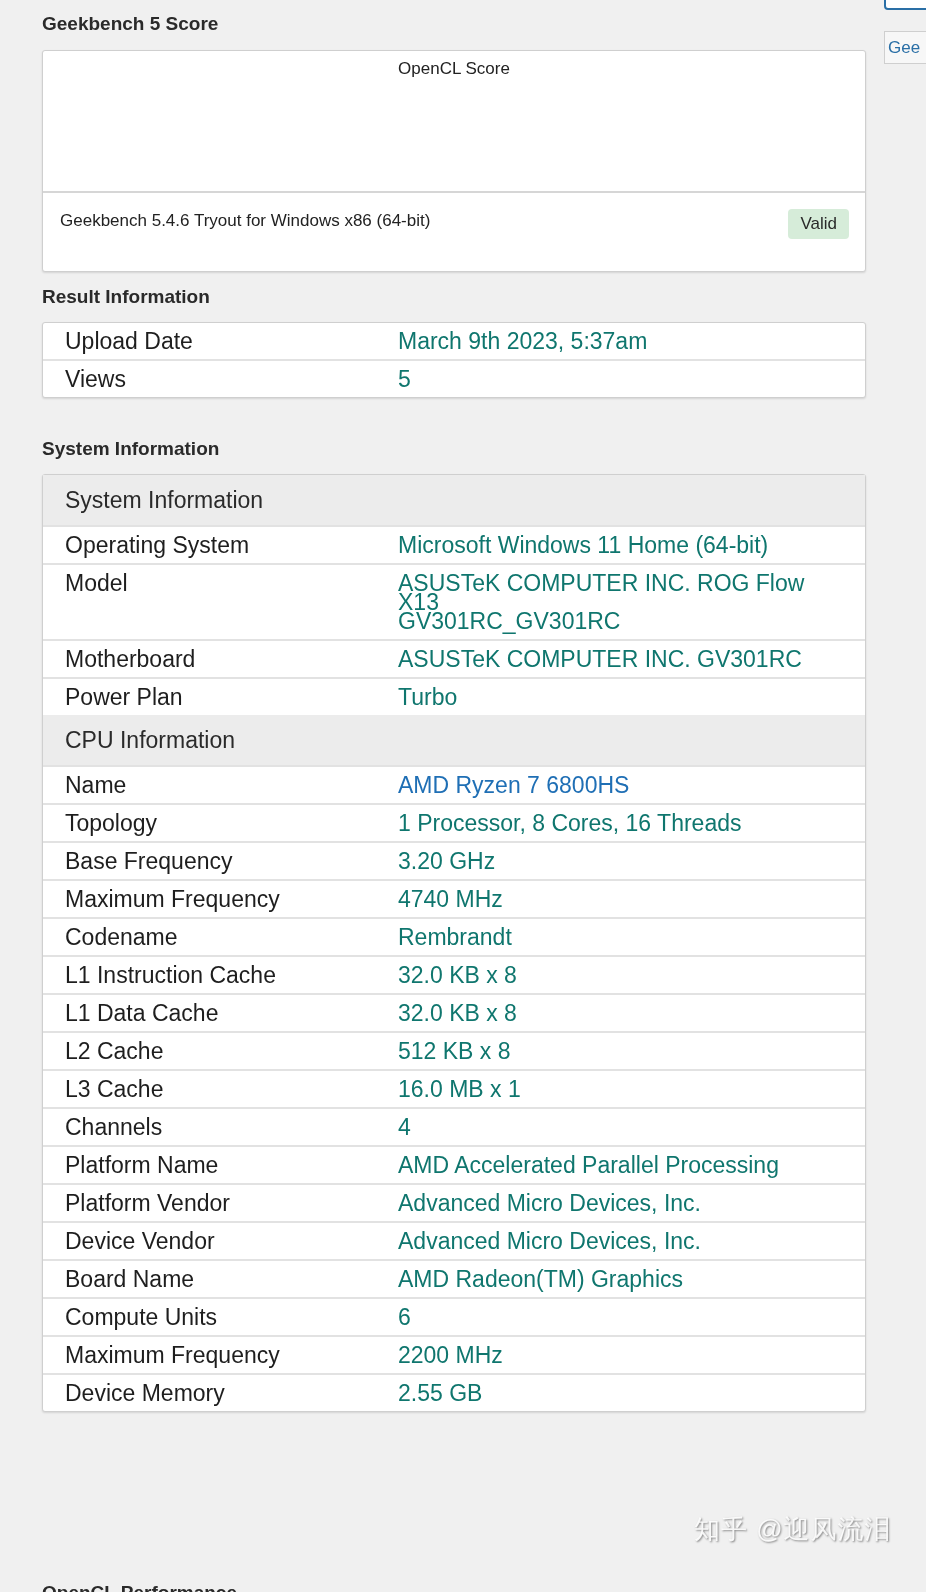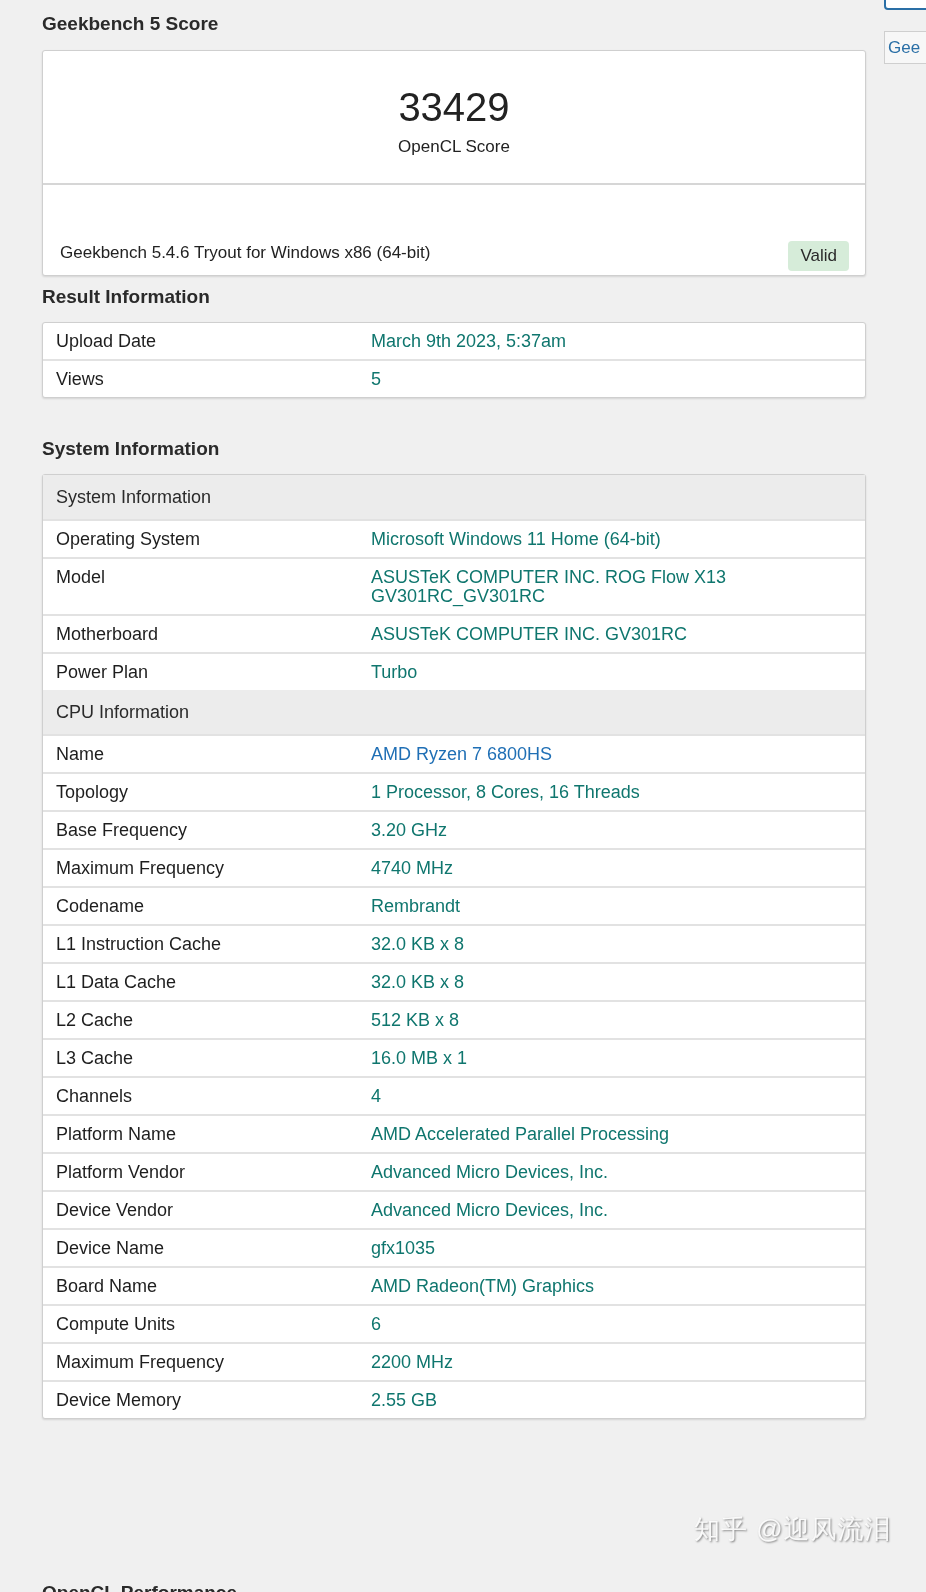--- a/index.html
+++ b/index.html
@@ -16,29 +16,29 @@
     position: absolute; left: 0;
   }
   .card {
     position: absolute; left: 0; width: 822px;
     background: #fff; border: 1px solid #cfcfcf; border-radius: 3px;
     box-shadow: 0 1px 2px rgba(0,0,0,0.12);
   }
   .score-top { height: 132px; border-bottom: 2px solid #d6d6d6; text-align: center; }
   .score-num { font-size: 40px; padding-top: 34px; line-height: 44px; color: #222; }
   .score-label { font-size: 17px; margin-top: 8px; }
-  .score-bottom { height: 50px; position: relative; margin-top: 40px; }
+  .score-bottom { height: 78px; position: relative; }
   .version { position: absolute; left: 17px; top: 18px; font-size: 17px; }
   .valid {
     position: absolute; right: 16px; top: 16px;
     background: #d6ecd9; color: #2a2a2a; font-size: 17px;
     padding: 5px 12px; border-radius: 4px;
   }
   table { width: 100%; border-collapse: collapse; }
-  td { font-size: 18px; padding: 0 13px; border-top: 2px solid #e2e2e2; vertical-align: top; }
+  td { font-size: 23px; padding: 0 22px; border-top: 2px solid #e2e2e2; vertical-align: top; }
   tr:first-child td { border-top: none; }
   td.k { width: 289px; color: #1e1e1e; }
   td.v { color: #0f766e; }
   td.v.link { color: #1f6fb5; }
   tr.row td { padding-top: 9px; padding-bottom: 8px; line-height: 19px; }
   tr.section td { background: #ececec; color: #2a2a2a; padding-top: 12px; padding-bottom: 11px; border-top: none; }
   .side-btn-top {
     position: absolute; left: 884px; top: -10px; width: 50px; height: 16px;
     border: 2px solid #2a6fa6; border-radius: 4px; background: #fff;
   }
@@ -55,21 +55,20 @@
   }
   .cut-heading { position: absolute; left: 42px; top: 1582px; font-size: 19px; font-weight: bold; color: #2a2a2a; }
 </style>
 </head>
 <body>
 
 <div class="main">
   <h2 style="top:13px">Geekbench 5 Score</h2>
   <div class="card" style="top:50px">
     <div class="score-top">
-      <div class="score-num">33429</div>
       <div class="score-label">OpenCL Score</div>
     </div>
     <div class="score-bottom">
       <div class="version">Geekbench 5.4.6 Tryout for Windows x86 (64-bit)</div>
       <div class="valid">Valid</div>
     </div>
   </div>
 
   <h2 style="top:286px">Result Information</h2>
   <div class="card" style="top:322px">
@@ -165,24 +164,20 @@
           </tr>
       <tr class="row">
             <td class="k">Platform Vendor</td>
             <td class="v">Advanced Micro Devices, Inc.</td>
           </tr>
       <tr class="row">
             <td class="k">Device Vendor</td>
             <td class="v">Advanced Micro Devices, Inc.</td>
           </tr>
       <tr class="row">
-            <td class="k">Device Name</td>
-            <td class="v">gfx1035</td>
-          </tr>
-      <tr class="row">
             <td class="k">Board Name</td>
             <td class="v">AMD Radeon(TM) Graphics</td>
           </tr>
       <tr class="row">
             <td class="k">Compute Units</td>
             <td class="v">6</td>
           </tr>
       <tr class="row">
             <td class="k">Maximum Frequency</td>
             <td class="v">2200 MHz</td>

